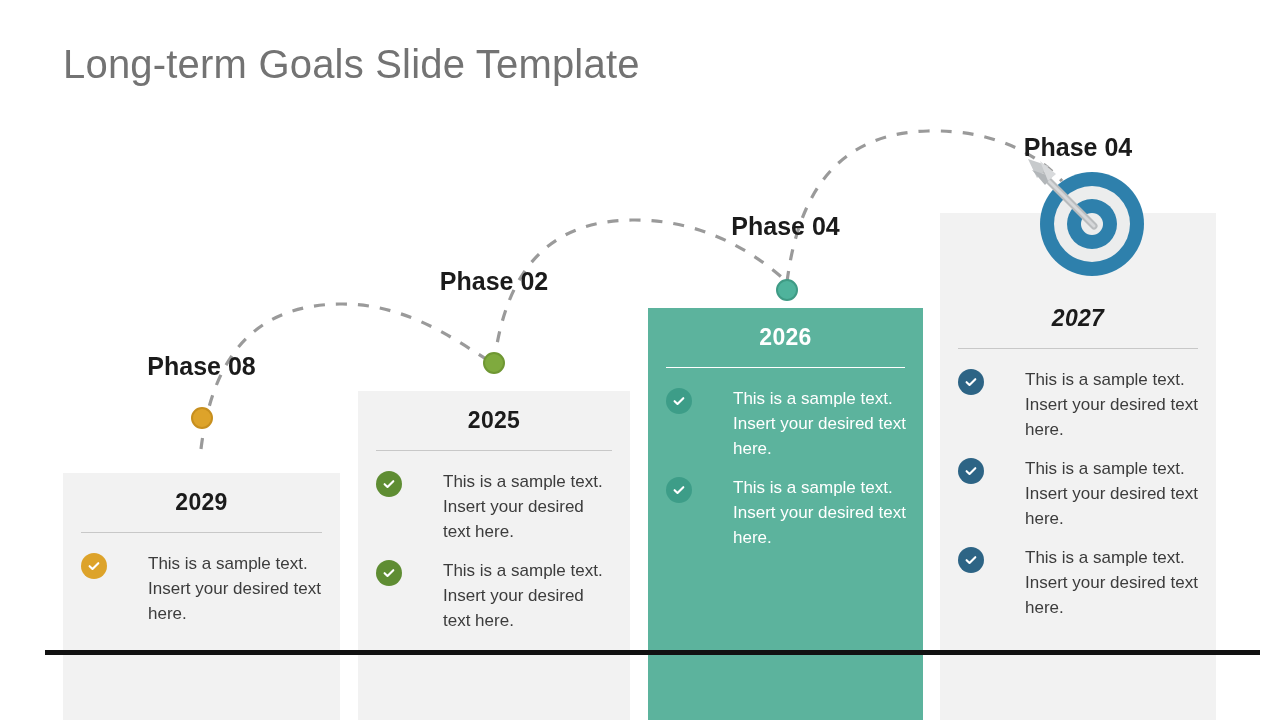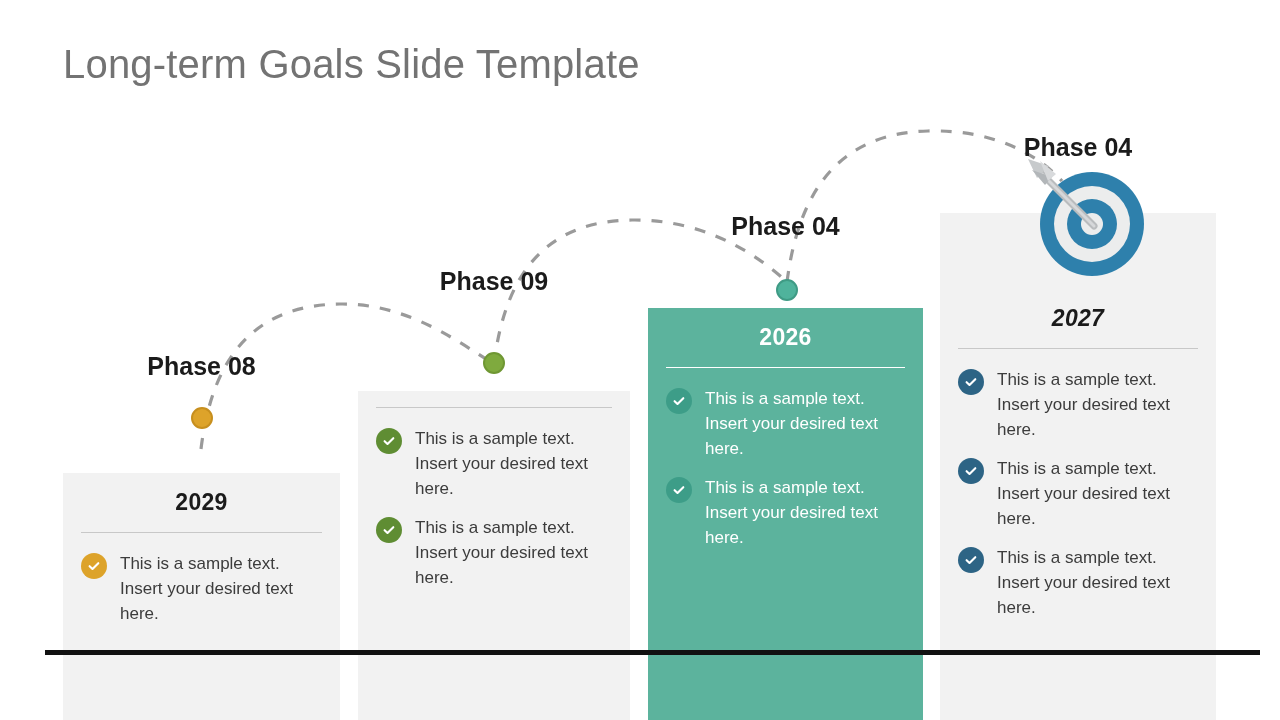--- a/index.html
+++ b/index.html
@@ -107,20 +107,21 @@
     margin: 18px 0 0 0;
     padding: 0;
     list-style: none;
   }
 
   .bullet-item {
     display: flex;
     align-items: flex-start;
     margin-bottom: 14px;
     padding: 0 16px 0 18px;
+    gap: 28px;
   }
 
   .check-icon {
     flex: 0 0 auto;
     width: 26px;
     height: 26px;
     border-radius: 50%;
     margin-right: 13px;
     margin-top: 2px;
     display: flex;
@@ -169,23 +170,24 @@
               <path d="M2.6 7.2 L5.5 10 L11.3 4.2" fill="none" stroke="#ffffff" stroke-width="2.1" stroke-linecap="round" stroke-linejoin="round"></path>
             </svg>
         </span>
         <span class="bullet-text">This is a sample text. Insert your desired text here.</span>
       </li>
     </ul>
   </div>
 </div>
 
 <div class="phase-column" style="left:358px; top:310px; width:272px;">
-  <div class="phase-label" style="top:-43px;">Phase 09</div>
+  <div class="phase-label" style="top:-43px;">Phase 02</div>
   <div class="phase-dot" style="left:125px; top:42px; background:#7faa3e; border:2px solid #6f9733;"></div>
   <div class="phase-card" style="left:0px; top:81px; width:272px; height:571px;">
+    <div class="card-year">2025</div>
     <div class="card-divider"></div>
     <ul class="bullet-list">
       <li class="bullet-item">
         <span class="check-icon" style="background:#5f8d33;">
           <svg width="14" height="14" viewBox="0 0 14 14">
               <path d="M2.6 7.2 L5.5 10 L11.3 4.2" fill="none" stroke="#ffffff" stroke-width="2.1" stroke-linecap="round" stroke-linejoin="round"></path>
             </svg>
         </span>
         <span class="bullet-text">This is a sample text. Insert your desired text here.</span>
       </li>

